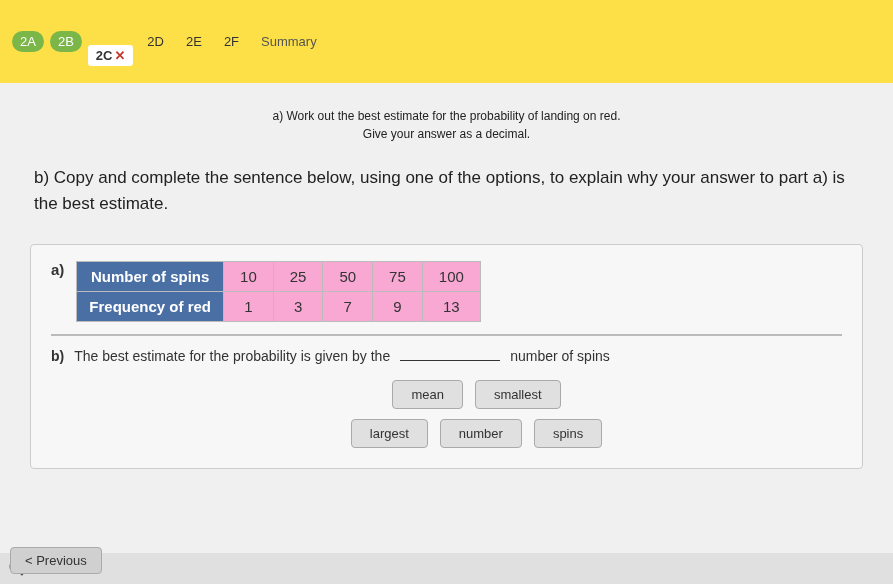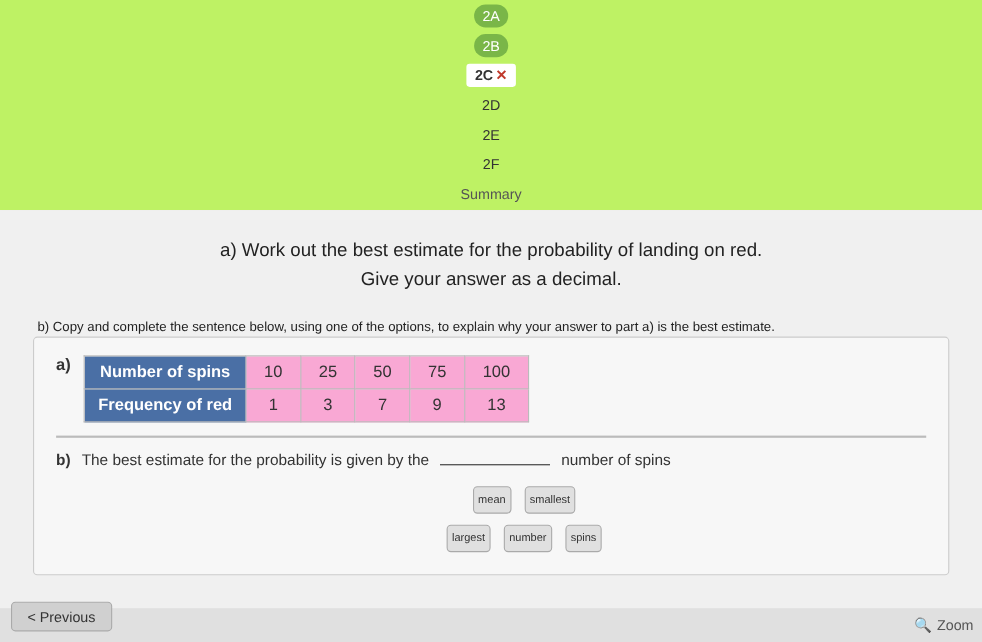--- a/index.html
+++ b/index.html
@@ -10,25 +10,24 @@
       width: 893px;
       min-height: 584px;
       display: flex;
       flex-direction: column;
     }
 
     
     .top-nav {
       display: flex;
       align-items: center;
-      background: #bef264;
-      padding: 4px 12px;
+      background: #fde047;
+      padding: 17px 12px;
       gap: 6px;
       font-size: 13px;
-      flex-direction: column;
     }
 
     .nav-item {
       padding: 3px 8px;
       border-radius: 3px;
       cursor: pointer;
       color: #333;
       position: relative;
     }
 
@@ -56,29 +55,30 @@
 
     
     .main-content {
       flex: 1;
       background: #f0f0f0;
       padding: 24px 30px 16px 30px;
     }
 
     .question-a {
       text-align: center;
-      font-size: 17px;
+      font-size: 12px;
       color: #222;
       margin-bottom: 22px;
       line-height: 1.5;
     }
 
     .question-b {
-      font-size: 12px;
+      font-size: 17px;
       color: #222;
+      margin-bottom: 28px;
       line-height: 1.5;
       padding-left: 4px;
     }
 
     
     .answer-area {
       background: #f7f7f7;
       border: 1px solid #ccc;
       border-radius: 4px;
       padding: 16px 20px 20px 20px;
@@ -160,22 +160,22 @@
     .options-row {
       display: flex;
       gap: 12px;
       align-items: center;
     }
 
     .option-btn {
       background: #e0e0e0;
       border: 1px solid #aaa;
       border-radius: 4px;
-      padding: 6px 4px;
-      font-size: 10px;
+      padding: 6px 18px;
+      font-size: 13px;
       cursor: pointer;
       color: #333;
     }
 
     .zoom-btn {
       background: none;
       border: none;
       cursor: pointer;
       font-size: 13px;
       color: #555;
@@ -194,32 +194,32 @@
       padding: 5px 14px;
       font-size: 13px;
       cursor: pointer;
       color: #333;
     }
 
     .bottom-wrapper {
       position: relative;
       display: flex;
       align-items: center;
-      justify-content: flex-end;
+      justify-content: flex-start;
       padding: 8px;
       background: #e0e0e0;
     }
   </style>
 </head>
 <body>
 
 <div class="top-nav">
   <div class="nav-item completed">2A</div>
   <div class="nav-item completed">2B</div>
-  <div class="nav-item current" style="display:flex;align-items:flex-end;">
+  <div class="nav-item current" style="display:flex;align-items:flex-end;margin-top:28px;">
     <span>2C</span>
     <span class="x-mark">✕</span>
   </div>
   <div class="nav-item">2D</div>
   <div class="nav-item">2E</div>
   <div class="nav-item">2F</div>
   <div class="nav-item nav-summary">Summary</div>
 </div>
 
 <div class="main-content">

